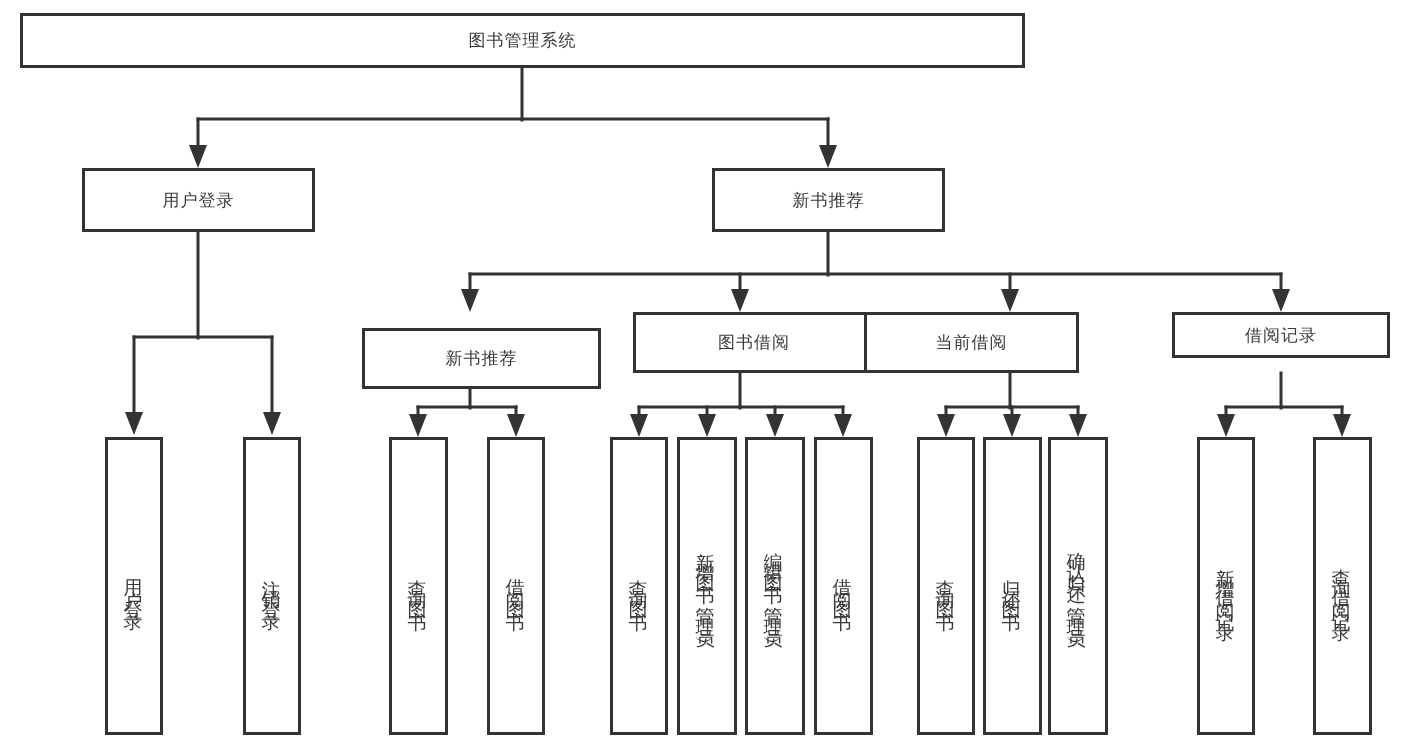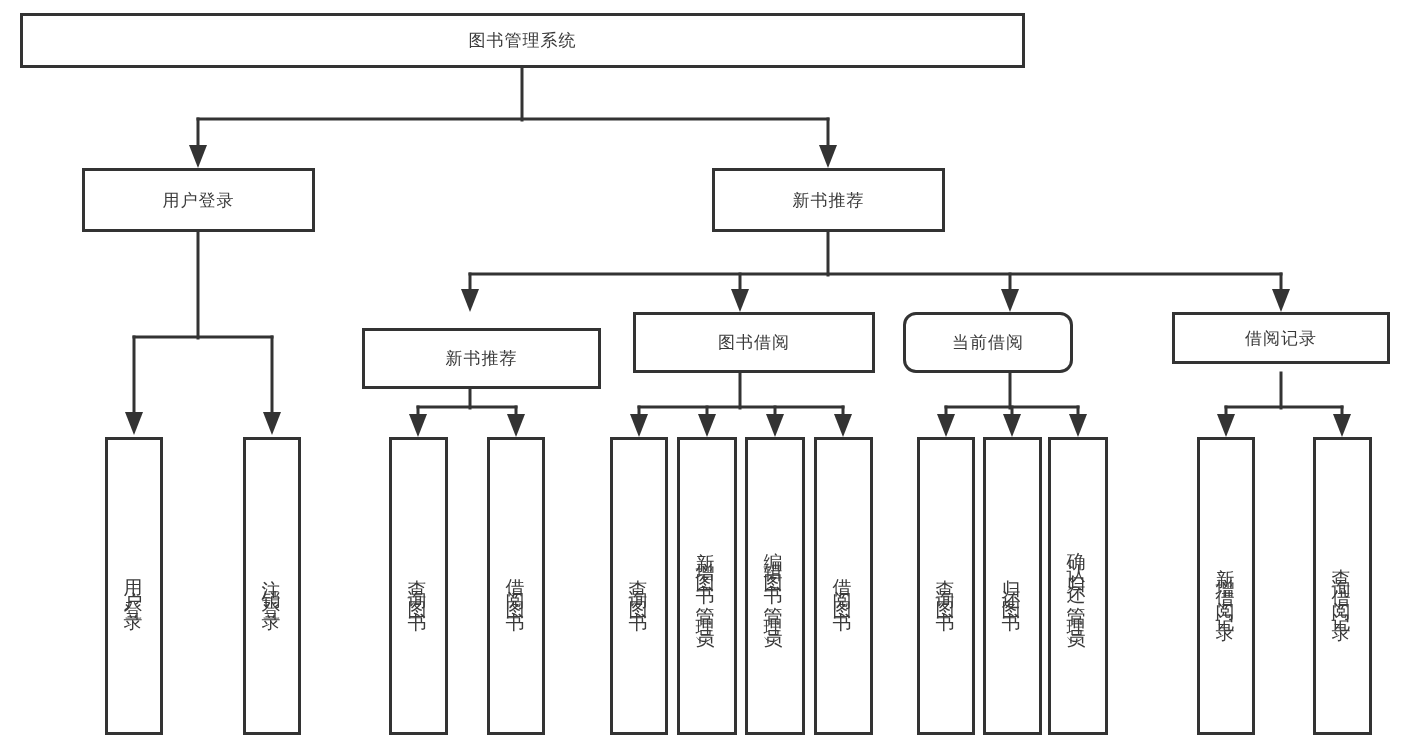--- a/index.html
+++ b/index.html
@@ -123,22 +123,22 @@
       <polygon points="1333,414 1351,414 1342,437" fill="#333333"></polygon>
     </svg>
 
   <div class="hnode" style="left:20px; top:13px; width:1005px; height:55px;">图书管理系统</div>
 
   <div class="hnode" style="left:82px; top:168px; width:233px; height:64px;">用户登录</div>
   <div class="hnode" style="left:712px; top:168px; width:233px; height:64px;">新书推荐</div>
 
   <div class="hnode" style="left:362px; top:328px; width:239px; height:61px;">新书推荐</div>
   <div class="hnode" style="left:633px; top:312px; width:242px; height:61px;">图书借阅</div>
-  <div class="hnode" style="left:903px; top:312px; width:170px; height:61px;border-radius:13px;">当前借阅</div>
-  <div class="hnode" style="left:1172px; top:312px; width:218px; height:52px;">借阅记录</div>
+  <div class="hnode" style="left:864px; top:312px; width:215px; height:61px;">当前借阅</div>
+  <div class="hnode" style="left:1172px; top:312px; width:218px; height:46px;">借阅记录</div>
 
   <div class="vnode" style="left:105px; width:58px;">用户登录</div>
   <div class="vnode" style="left:243px; width:58px;">注销登录</div>
 
   <div class="vnode" style="left:389px; width:59px;">查询图书</div>
   <div class="vnode" style="left:487px; width:58px;">借阅图书</div>
 
   <div class="vnode" style="left:610px; width:58px;">查询图书</div>
   <div class="vnode" style="left:677px; width:60px;">新增图书（管理员）</div>
   <div class="vnode" style="left:745px; width:60px;">编辑图书（管理员）</div>

